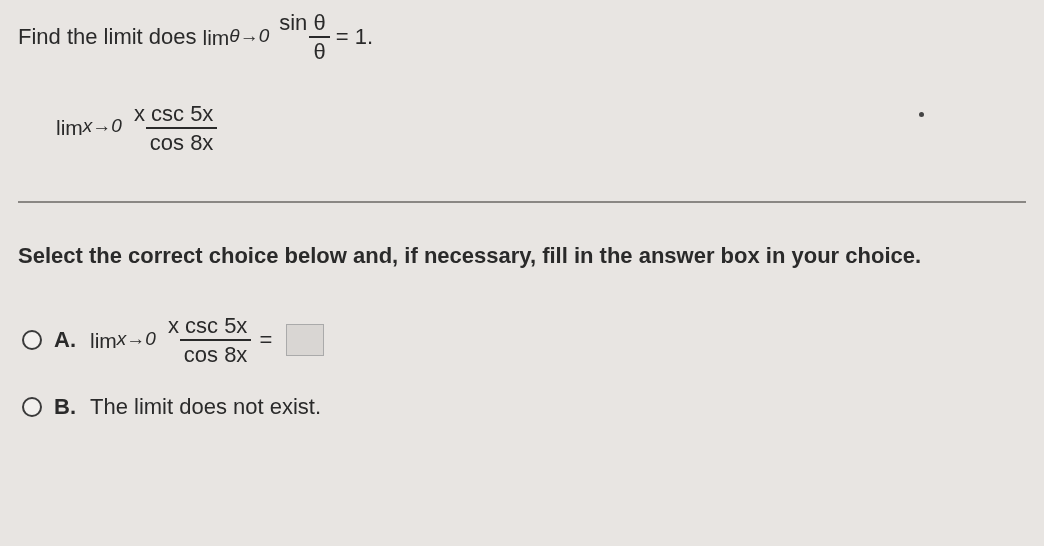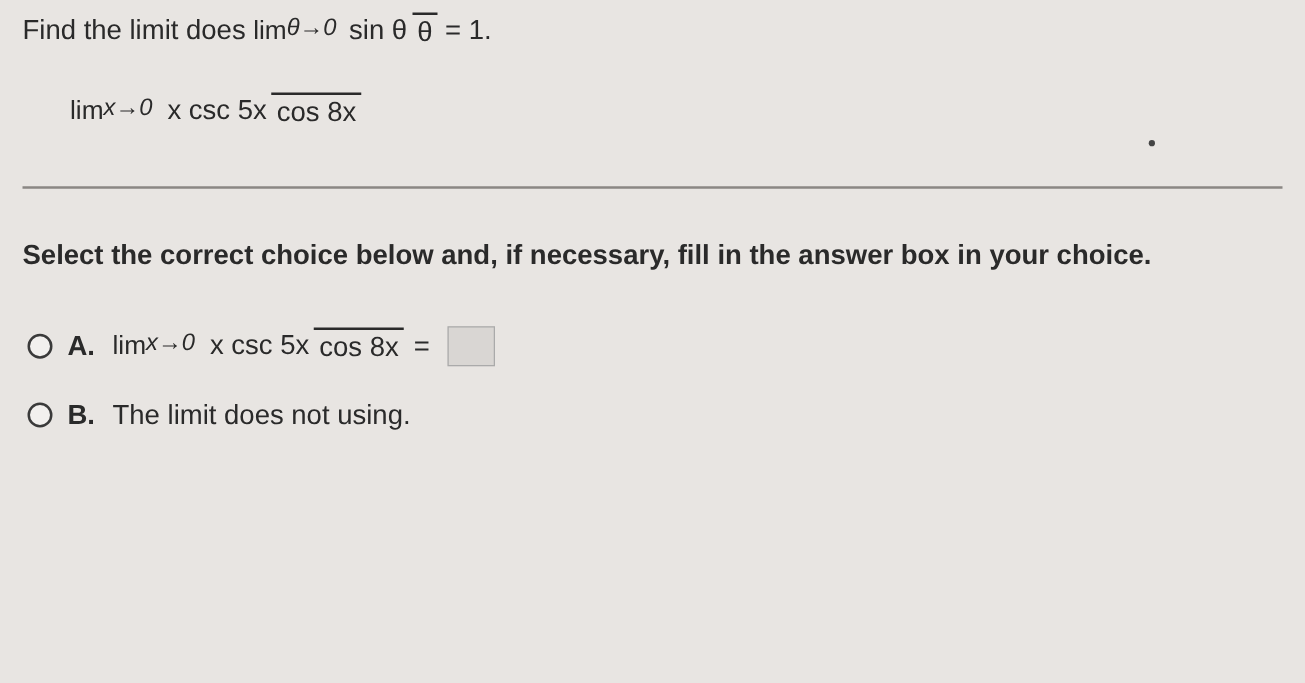--- a/index.html
+++ b/index.html
@@ -29,22 +29,22 @@
       align-items: flex-start;
       line-height: 1.1;
       font-size: 21px;
     }
     .limit-block .under {
       font-size: 19px;
       font-style: italic;
     }
     .frac {
       display: inline-flex;
-      flex-direction: row;
-      align-items: center;
+      flex-direction: column;
+      align-items: flex-end;
       vertical-align: middle;
       line-height: 1.15;
     }
     .frac .num {
       padding: 0 4px 1px 4px;
     }
     .frac .den {
       border-top: 2px solid #2a2a2a;
       padding: 1px 4px 0 4px;
     }
@@ -160,17 +160,17 @@
     </div>
     <span>=</span>
     <span class="answer-box"></span>
   </div>
 </div>
 
 <div class="choice-row">
   <div class="radio"></div>
   <div class="choice-content">
     <span class="choice-letter">B.</span>
-    <span>The limit does not using.</span>
+    <span>The limit does not exist.</span>
   </div>
 </div>
 
 <div class="dot"></div>
 
 </body></html>

